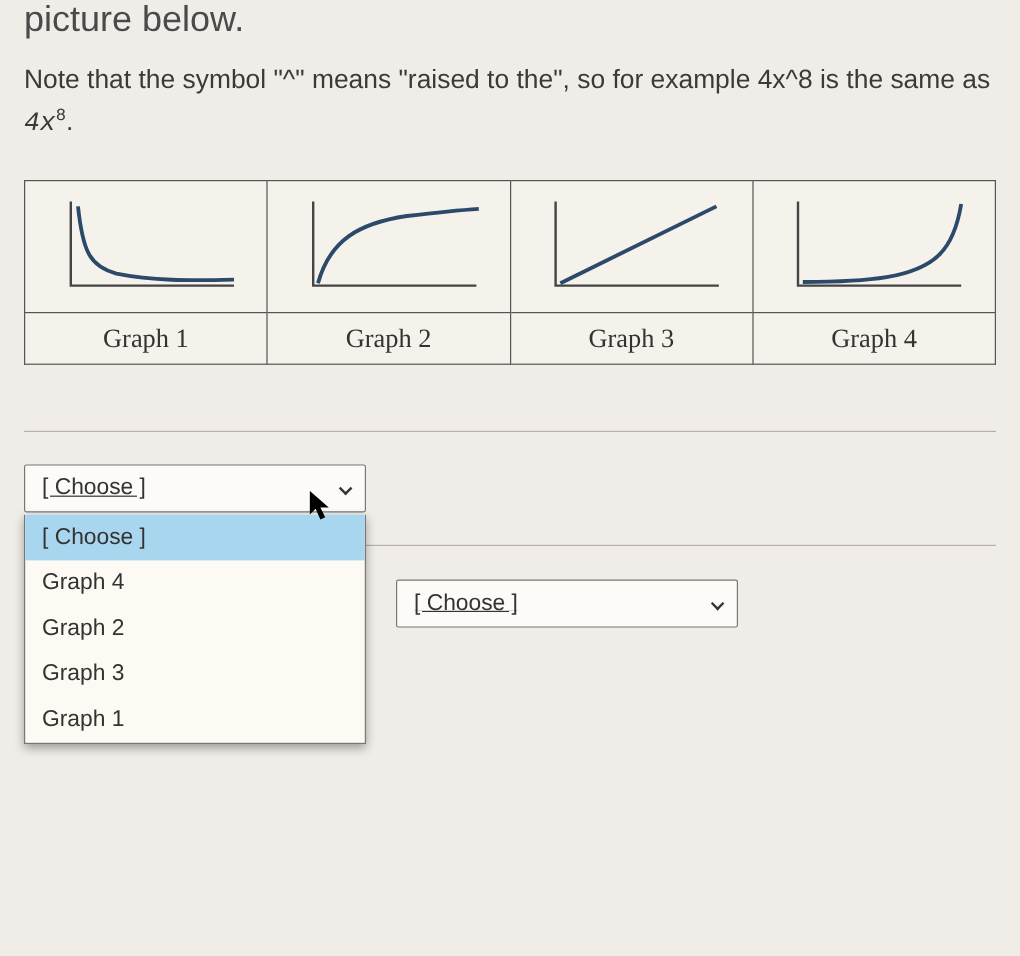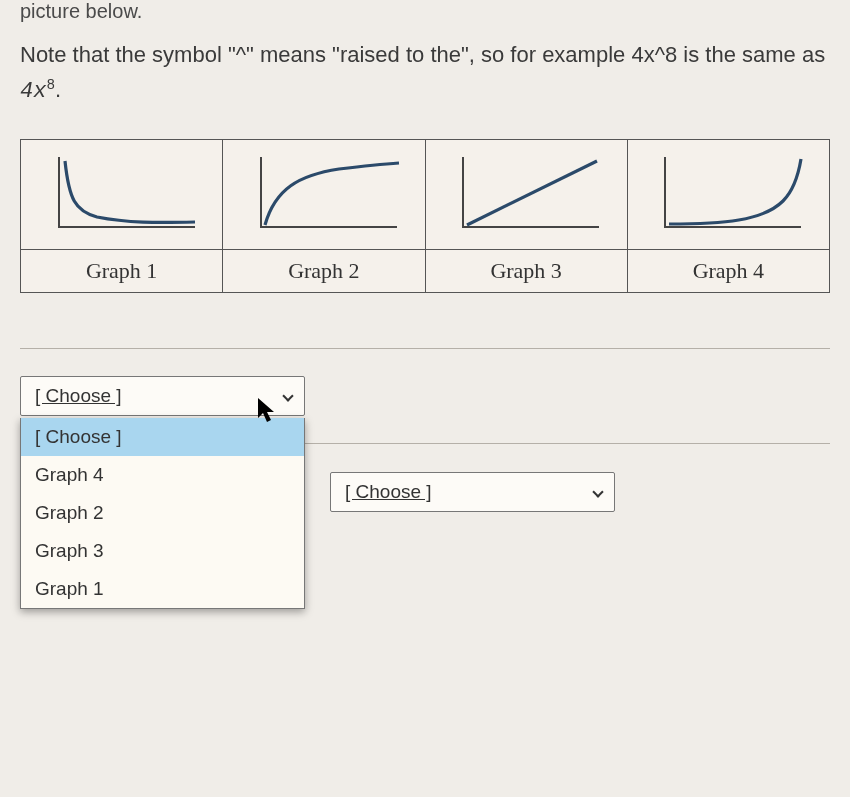--- a/index.html
+++ b/index.html
@@ -6,21 +6,21 @@
     body {
       font-family: -apple-system, "Segoe UI", Arial, sans-serif;
       background: #f0ede8;
       width: 850px;
       height: 797px;
       padding: 0;
       color: #333;
       overflow: hidden;
       position: relative;
     }
-    .intro-cut { font-size: 20px; color: #4a4a4a; padding: 0 20px 14px 20px; }
+    .intro-cut { font-size: 30px; color: #4a4a4a; padding: 0 20px 14px 20px; }
     .note { font-size: 22px; color: #3a3a3a; padding: 0 20px 30px 20px; line-height: 1.6; }
     .note .math { font-family: Liberation Mono, monospace; font-style: italic; }
     .note .math sup { font-style: normal; font-size: 0.65em; }
     .graph-table {
       border-collapse: collapse;
       margin: 0 20px 55px 20px;
       width: 810px;
     }
     .graph-table td {
       border: 1px solid #555;

